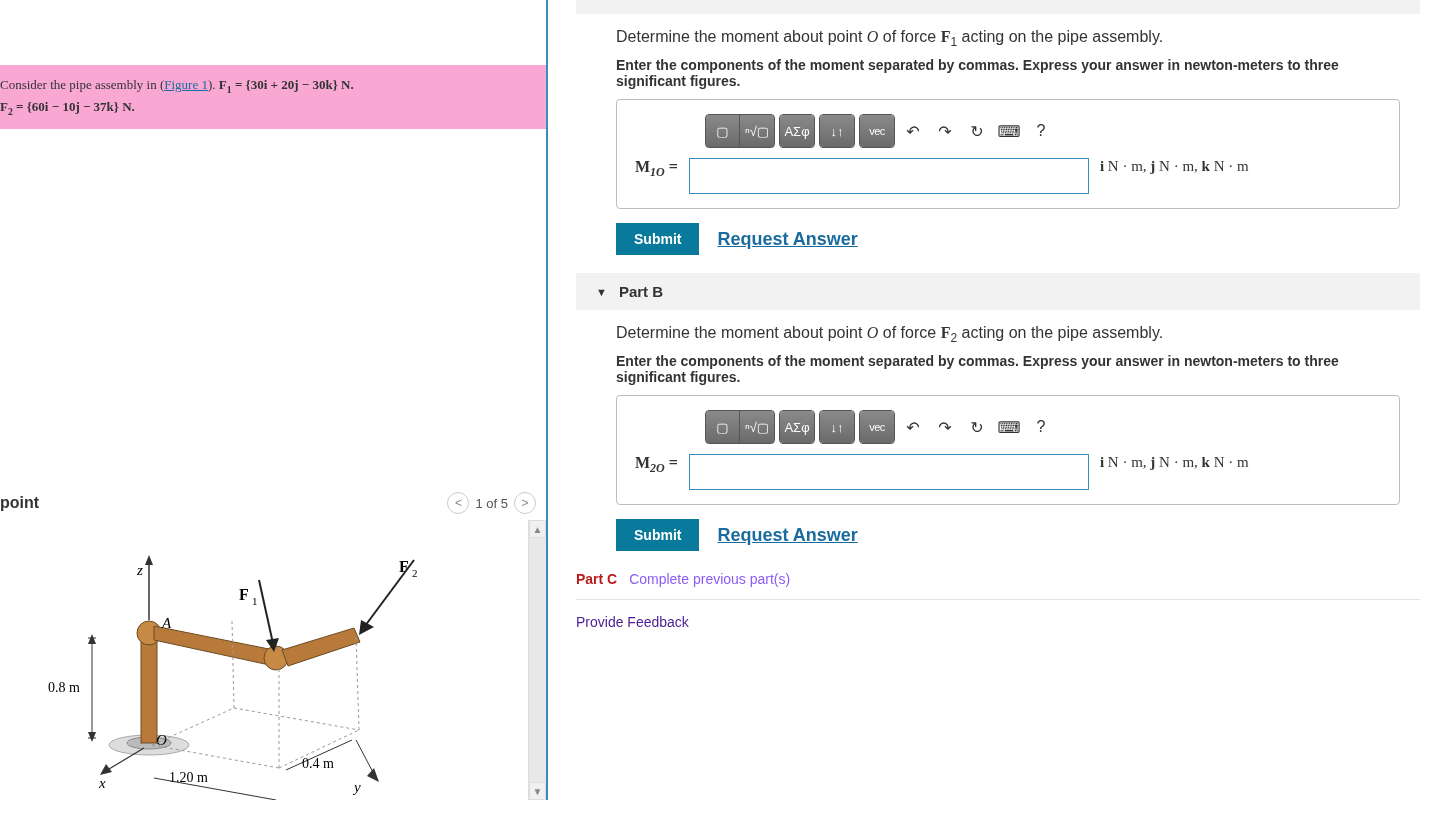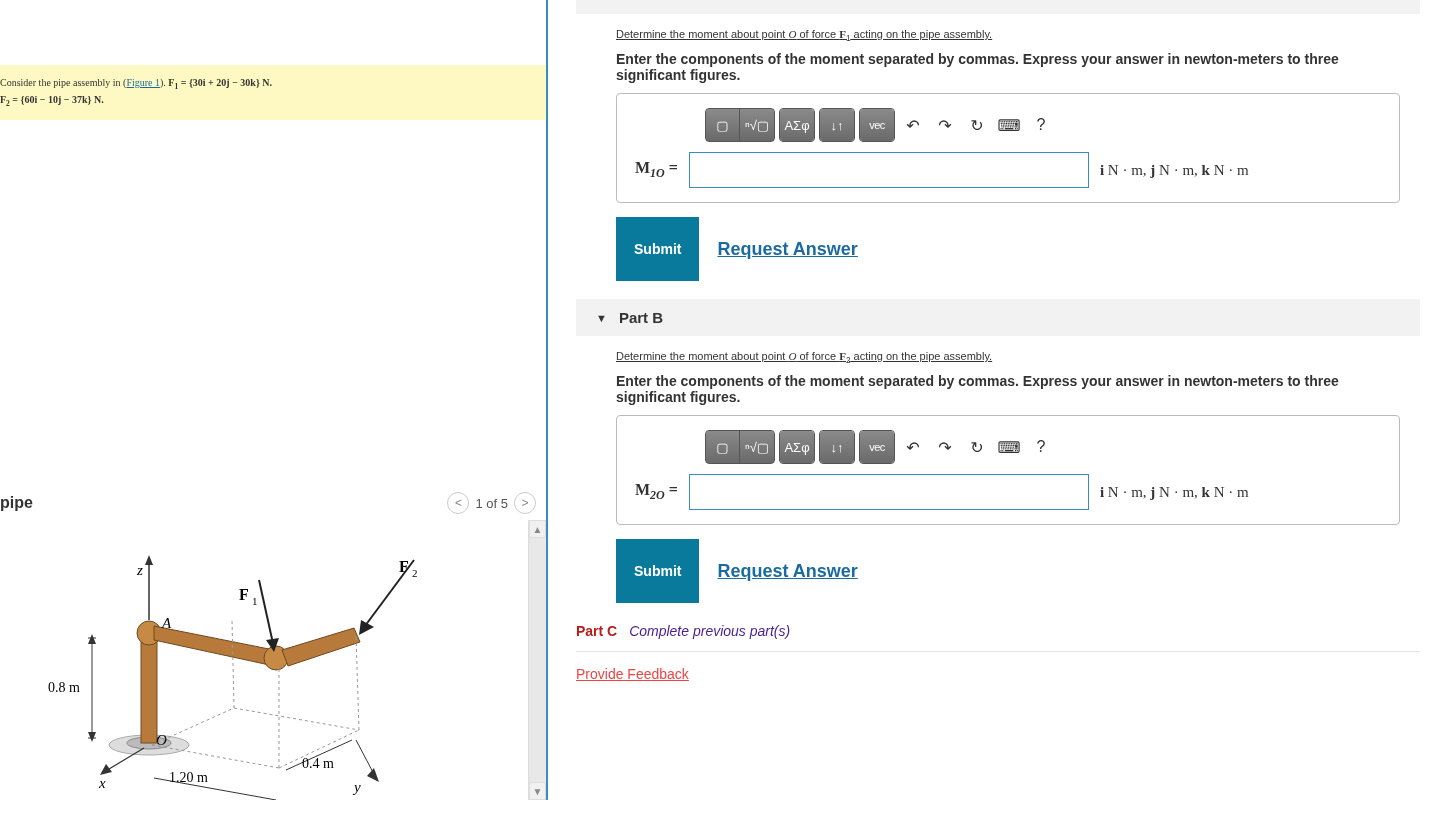--- a/index.html
+++ b/index.html
@@ -1,76 +1,76 @@
 <!DOCTYPE html>
 <html><head>
 <meta charset="utf-8">
 <style>
   * { box-sizing: border-box; margin: 0; padding: 0; }
   body { font-family: Arial, Helvetica, sans-serif; font-size: 14px; color: #333; background: #fff; width: 1430px; height: 825px; overflow: hidden; position: relative; }
   .container { display: flex; height: 800px; }
   .left-pane { width: 548px; border-right: 2px solid #3a8cbf; position: relative; }
   .right-pane { flex: 1; padding: 0; overflow-y: auto; }
-  .problem-text { background: #fef9c3; padding: 10px 10px 10px 0; margin-top: 65px; font-size: 10px; line-height: 1.5; }
+  .problem-text { background: #f9a8d4; padding: 10px 10px 10px 0; margin-top: 65px; font-size: 13px; line-height: 1.5; }
   .problem-text .math { font-family: 'Times New Roman', serif; }
   .bold { font-weight: bold; }
   .sub { font-size: 0.75em; vertical-align: sub; }
   .figure-link { color: #1a6b9f; text-decoration: underline; cursor: pointer; }
   .figure-section { position: absolute; bottom: 0; left: 0; right: 0; }
   .figure-header { display: flex; align-items: center; justify-content: space-between; padding: 6px 10px 6px 0; }
   .figure-title { font-size: 16px; font-weight: bold; }
   .figure-nav { display: flex; align-items: center; gap: 6px; color: #555; font-size: 13px; }
   .nav-btn { width: 22px; height: 22px; border: 1px solid #ccc; border-radius: 50%; background: #fff; display: flex; align-items: center; justify-content: center; color: #888; font-size: 12px; cursor: pointer; }
   .figure-body { display: flex; height: 280px; }
   .figure-img { flex: 1; position: relative; }
   .figure-scroll { width: 18px; background: #f0f0f0; border-left: 1px solid #ddd; display: flex; flex-direction: column; }
   .figure-scroll .arr { height: 18px; text-align: center; color: #888; font-size: 10px; line-height: 18px; background: #f0f0f0; border: 1px solid #ddd; }
   .figure-scroll .track { flex: 1; background: #e8e8e8; }
   .right-pane .section-header { background: #f2f2f2; padding: 10px 20px; font-weight: bold; font-size: 15px; margin-top: 18px; display: flex; align-items: center; gap: 12px; }
   .sec-caret { font-size: 11px; }
   .question-body { padding: 14px 20px 0 40px; }
-  .q-text { font-size: 11px; margin-bottom: 8px; text-decoration: underline; }
+  .q-text { font-size: 16px; margin-bottom: 8px; }
   .q-bold { font-weight: bold; margin-bottom: 10px; }
   .answer-box { border: 1px solid #bbb; border-radius: 4px; padding: 14px 18px; margin-bottom: 14px; }
   .toolbar { display: flex; gap: 4px; align-items: center; margin-left: 70px; margin-bottom: 10px; }
   .tb-group { display: flex; border: 1px solid #555; border-radius: 4px; overflow: hidden; background: linear-gradient(#888,#666); }
   .tb-btn { width: 34px; height: 32px; background: linear-gradient(#8a8a8a,#6a6a6a); color: #fff; display: flex; align-items: center; justify-content: center; font-size: 13px; border-right: 1px solid #555; cursor: pointer; }
   .tb-btn:last-child { border-right: none; }
   .tb-vec { font-size: 11px; letter-spacing: -0.5px; }
   .tb-plain { width: 28px; height: 28px; display: flex; align-items: center; justify-content: center; color: #333; font-size: 16px; cursor: pointer; }
-  .input-row { display: flex; align-items: center; gap: 11px; }
+  .input-row { display: flex; gap: 11px; }
   .var-label { font-family: 'Times New Roman', serif; font-size: 16px; font-weight: bold; }
   .ans-input { width: 400px; height: 36px; border: 1px solid #3a8cbf; background: #fff; padding: 0 6px; }
   .units { font-family: 'Times New Roman', serif; font-size: 15px; }
   .actions { display: flex; align-items: center; gap: 18px; margin-bottom: 8px; }
-  .submit-btn { background: #0a7a9c; color: #fff; border: none; padding: 24px 18px; font-weight: bold; font-size: 14px; cursor: pointer; }
+  .submit-btn { background: #0a7a9c; color: #fff; border: none; padding: 8px 18px; font-weight: bold; font-size: 14px; cursor: pointer; }
   .req-link { color: #1a6b9f; text-decoration: underline; font-size: 18px; font-weight: bold; cursor: pointer; }
   .locked-part { padding: 12px 20px 12px 0; border-bottom: 1px solid #e5e5e5; margin-left: 0; }
   .locked-part .pl { font-weight: bold; color: #b91c1c; margin-right: 8px; }
-  .locked-part .msg { color: #4c1d95; font-style: italic; }
-  .feedback { color: #ef4444; text-decoration: underline; font-size: 14px; padding: 14px 0 10px 0; display: inline-block; cursor: pointer; }
+  .locked-part .msg { color: #8b5cf6; }
+  .feedback { color: #4c1d95; font-size: 14px; padding: 14px 0 10px 0; display: inline-block; cursor: pointer; }
   .right-inner { padding: 0 10px 0 28px; }
   svg text { font-family: 'Times New Roman', serif; }
 </style>
 </head>
 <body>
 
 <div class="container">
   <div class="left-pane">
     <div class="problem-text">
       <span class="math">
         <span>Consider the pipe assembly in (</span><a class="figure-link">Figure 1</a><span>). </span>
         <span class="bold">F</span><span class="sub bold">1</span><span class="bold"> = {30i + 20j − 30k} N.</span><br>
         <span class="bold">F</span><span class="sub bold">2</span><span class="bold"> = {60i − 10j − 37k} N.</span>
       </span>
     </div>
 
     <div class="figure-section">
       <div class="figure-header">
-        <div class="figure-title">pipe</div>
+        <div class="figure-title">point</div>
         <div class="figure-nav">
           <div class="nav-btn">&lt;</div>
           <span>1 of 5</span>
           <div class="nav-btn">&gt;</div>
         </div>
       </div>
       <div class="figure-body">
         <div class="figure-img">
           <svg viewBox="0 0 520 280" width="100%" height="100%">
 

